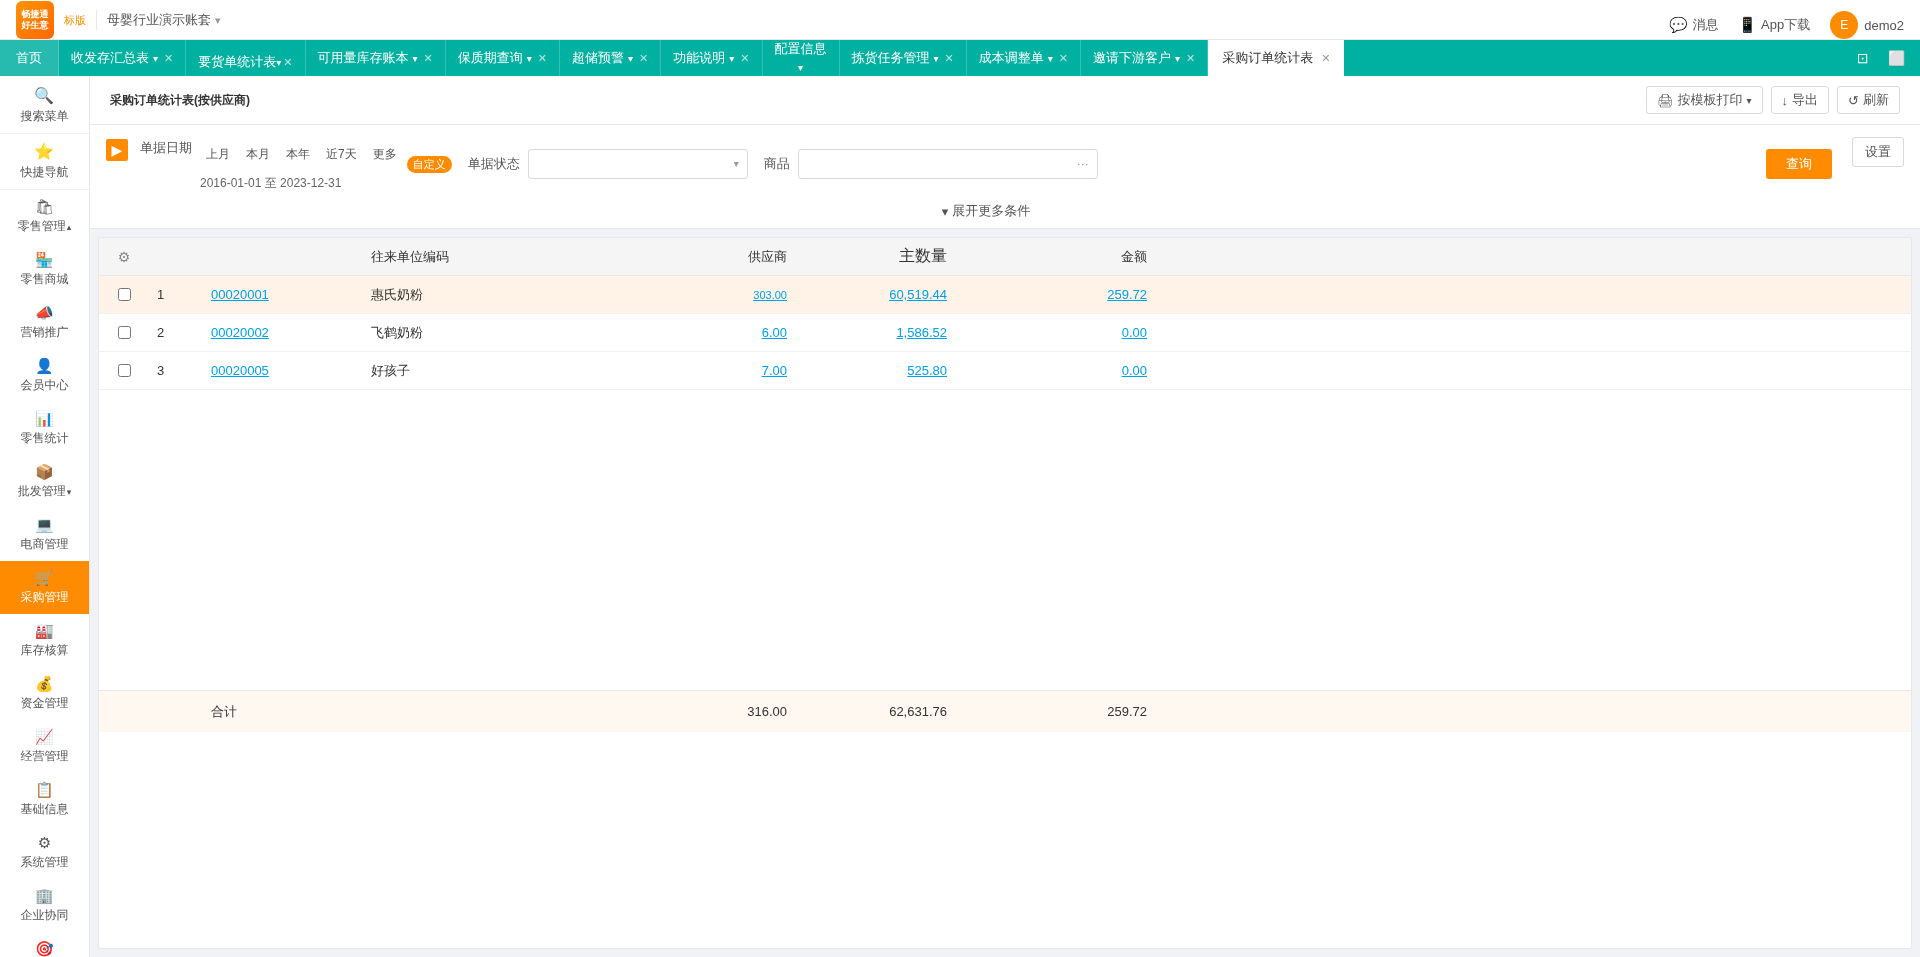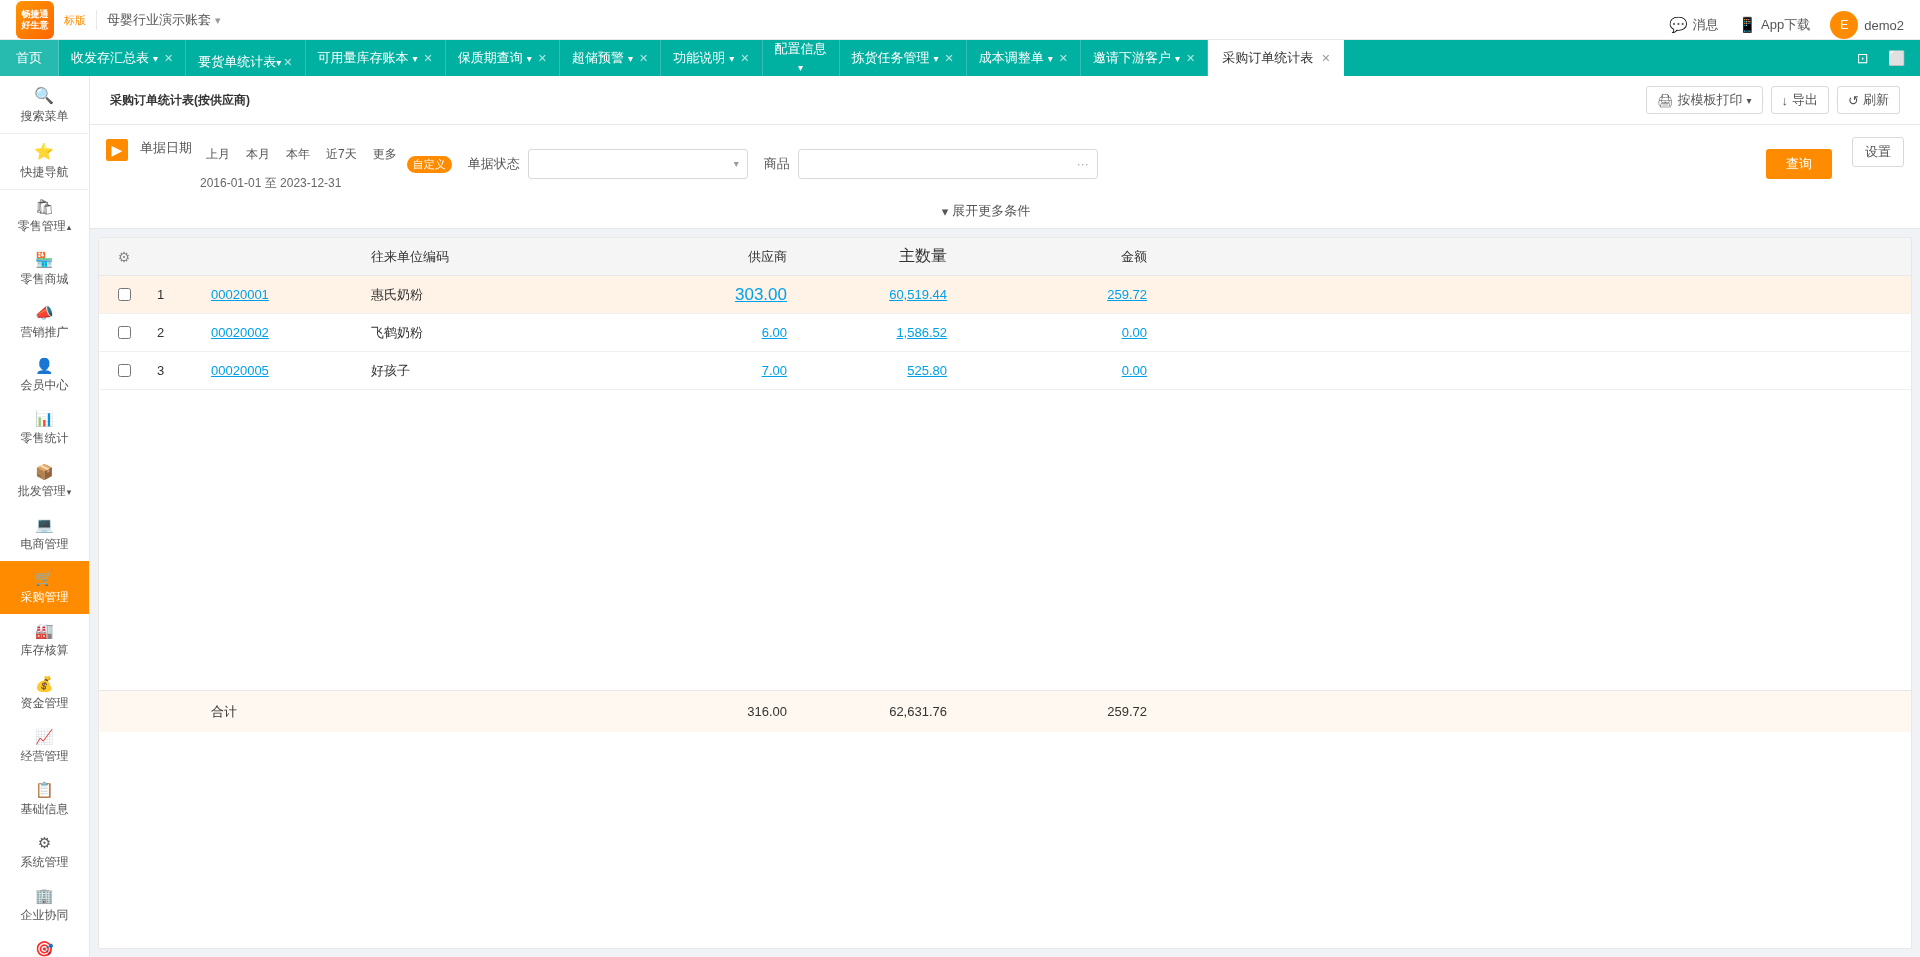--- a/index.html
+++ b/index.html
@@ -270,21 +270,21 @@
         <div style="flex:1;"></div>
       </div>
 
       <div style="display:flex; align-items:center; height:38px; border-bottom:1px solid #f0f0f0; background:#fff3e8;">
         <div style="width:50px; display:flex; align-items:center; justify-content:center; flex-shrink:0;">
           <input type="checkbox" style="cursor: pointer;">
         </div>
         <div style="width:50px; padding:0 8px; font-size:13px; color:#333; flex-shrink:0;">1</div>
         <div style="width:160px; padding:0 12px; font-size:13px; color:#00a0e9; text-decoration:underline; cursor:pointer; flex-shrink:0;">00020001</div>
         <div style="width:280px; padding:0 12px; font-size:13px; color:#333; flex-shrink:0;">惠氏奶粉</div>
-        <div style="width:160px; padding:0 12px; font-size:17px; color:#00a0e9; text-decoration:underline; cursor:pointer; text-align:right; flex-shrink:0;">303.00</div>
+        <div style="width:160px; padding:0 12px; font-size:11px; color:#00a0e9; text-decoration:underline; cursor:pointer; text-align:right; flex-shrink:0;">303.00</div>
         <div style="width:160px; padding:0 12px; font-size:13px; color:#00a0e9; text-decoration:underline; cursor:pointer; text-align:right; flex-shrink:0;">60,519.44</div>
         <div style="width:200px; padding:0 12px; font-size:13px; color:#00a0e9; text-decoration:underline; cursor:pointer; text-align:right; flex-shrink:0;">259.72</div>
         <div style="flex:1;"></div>
       </div>
 
       <div style="display:flex; align-items:center; height:38px; border-bottom:1px solid #f0f0f0; background:white;">
         <div style="width:50px; display:flex; align-items:center; justify-content:center; flex-shrink:0;">
           <input type="checkbox" style="cursor: pointer;">
         </div>
         <div style="width:50px; padding:0 8px; font-size:13px; color:#333; flex-shrink:0;">2</div>

